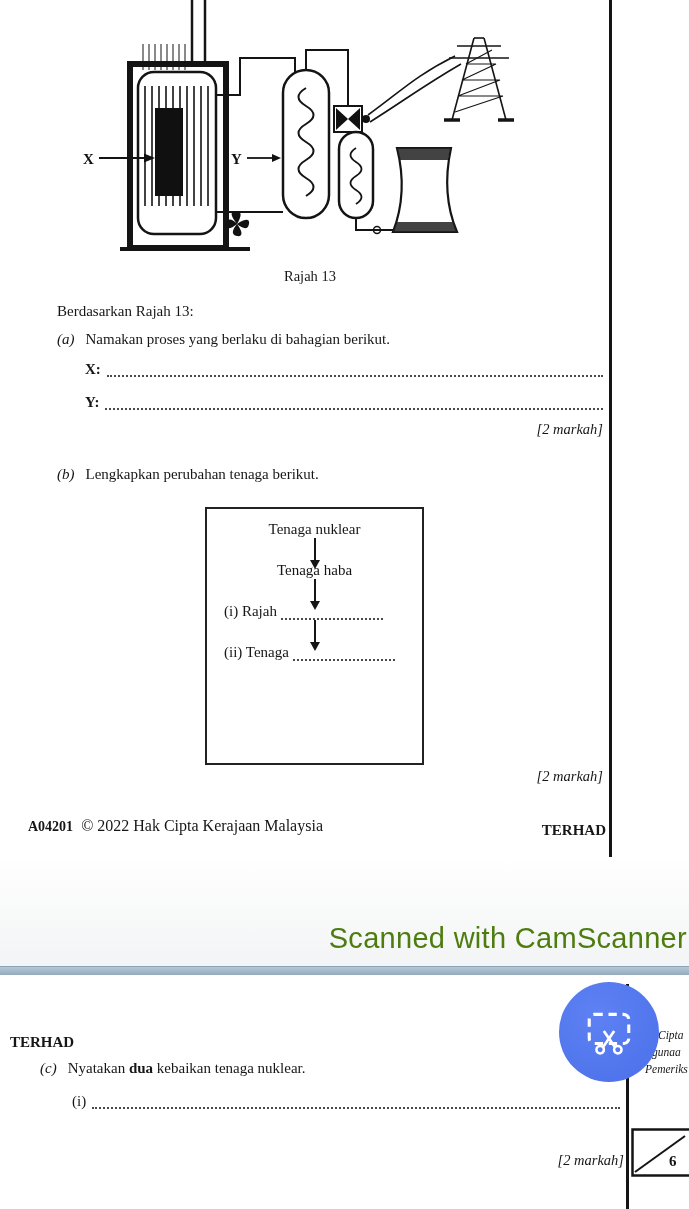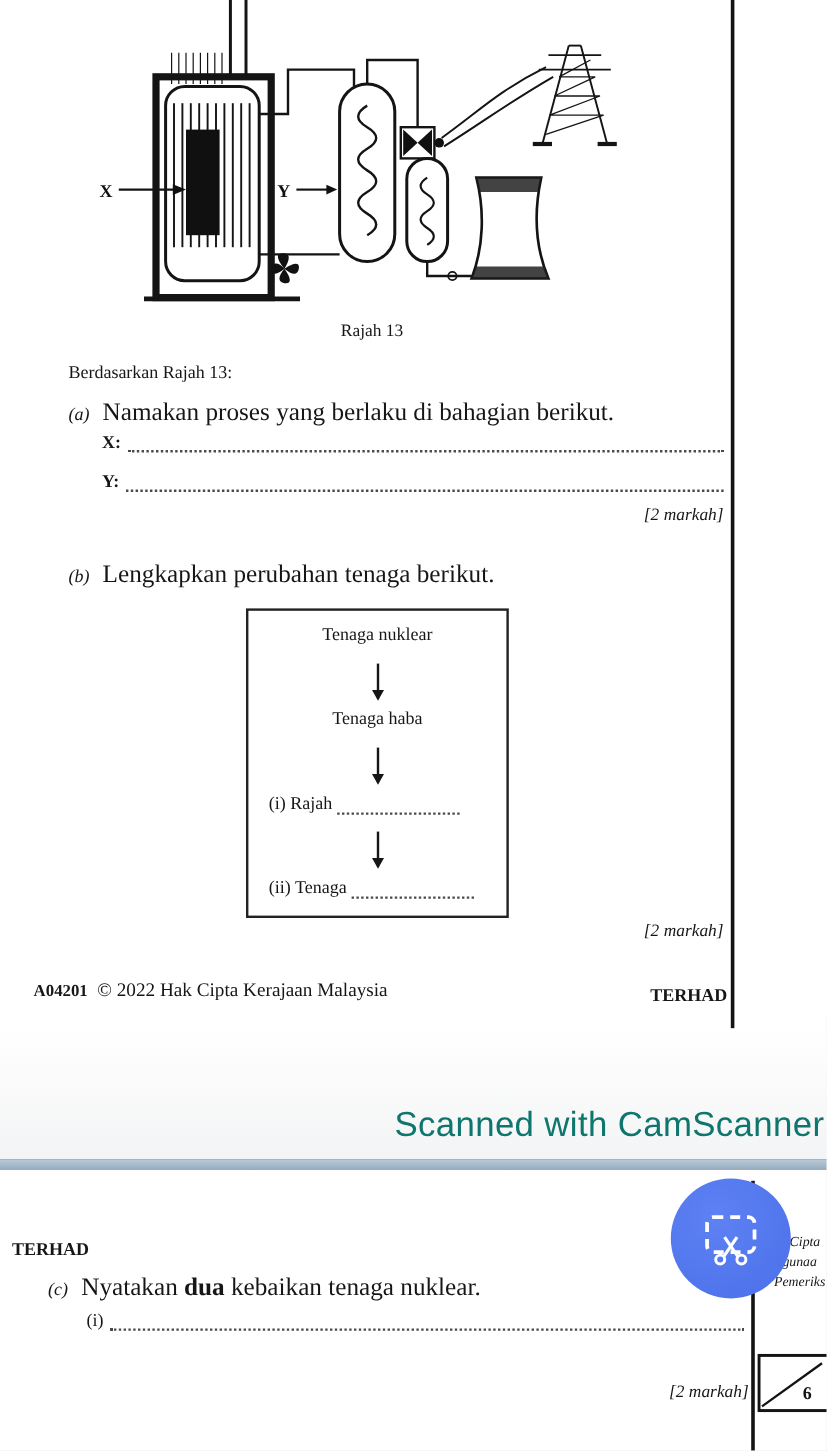--- a/index.html
+++ b/index.html
@@ -5,46 +5,46 @@
   html,body{margin:0;padding:0;background:#e9e9e9;}
   .page{position:relative;width:689px;height:1209px;background:#ffffff;overflow:hidden;
         font-family:"Liberation Serif",serif;color:#161616;margin:0 auto;}
   .abs{position:absolute;}
   .serif15{font-size:15px;text-align:right;}
   .bold{font-weight:bold;}
 
   
   .q-row{display:flex;align-items:baseline;}
   .q-num{font-style:italic;margin-right:11px;font-size:15px;}
-  .q-text{font-size:21px;}
+  .q-text{font-size:15px;}
 
   
   .ans-row{display:flex;align-items:flex-end;}
   .ans-label{font-weight:bold;font-size:15px;margin-right:6px;line-height:1;}
   .ans-label.normal{font-weight:normal;}
   .dots{flex:1;border-bottom:2px dotted #4a4a4a;height:13px;}
 
   .markah{font-style:italic;font-size:14.5px;text-align:right;}
 
   
   .flow-box{position:absolute;left:205px;top:507px;width:219px;height:258px;
             border:2px solid #222;box-sizing:border-box;display:flex;flex-direction:column;
-            align-items:center;justify-content:space-between;padding:12px 0 14px;}
+            align-items:center;justify-content:flex-start;padding:12px 0 14px;}
   .flow-text{font-size:15px;}
   .flow-left{align-self:flex-start;margin-left:17px;display:flex;align-items:flex-end;}
   .flow-dots{display:inline-block;width:102px;border-bottom:2px dotted #4a4a4a;height:11px;margin-left:4px;}
   .flow-arrow{width:2px;height:24px;background:#151515;position:relative;}
   .flow-arrow::after{content:'';position:absolute;bottom:-7px;left:-4px;
        border-left:5px solid transparent;border-right:5px solid transparent;border-top:9px solid #151515;}
 
   
   .scan-gap{position:absolute;left:0;top:857px;width:689px;height:109px;
             background:linear-gradient(#ffffff,#f3f4f5);}
   .watermark{position:absolute;right:2px;top:922px;font-family:"Liberation Sans",sans-serif;
-             font-size:29px;color:#0f766e;letter-spacing:.3px;}
+             font-size:29px;color:#4d7c0f;letter-spacing:.3px;}
   .sep-band{position:absolute;left:0;top:966px;width:689px;height:8px;
             background:linear-gradient(#b7c8d5,#94abbd);border-top:1px solid #8ba3b6;}
 
   
   .edge1{position:absolute;left:609px;top:0;width:3px;height:857px;background:#141414;}
   .edge2{position:absolute;left:626px;top:984px;width:3px;height:225px;background:#141414;}
 
   
   .exam-note{position:absolute;font-style:italic;font-size:11.5px;white-space:nowrap;}
 

